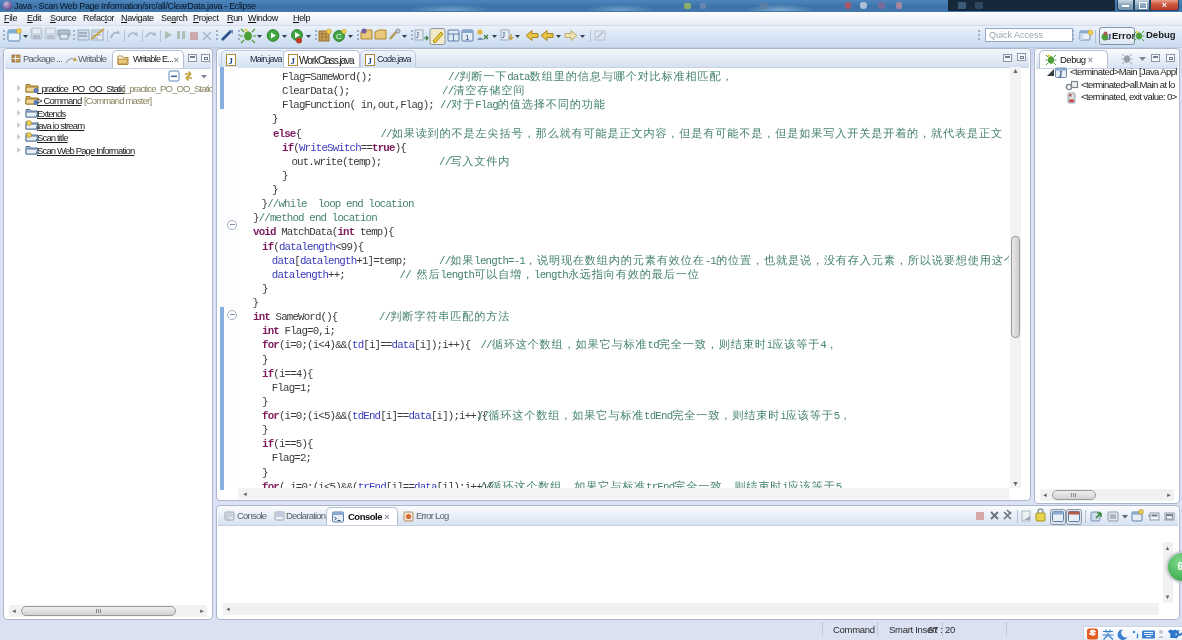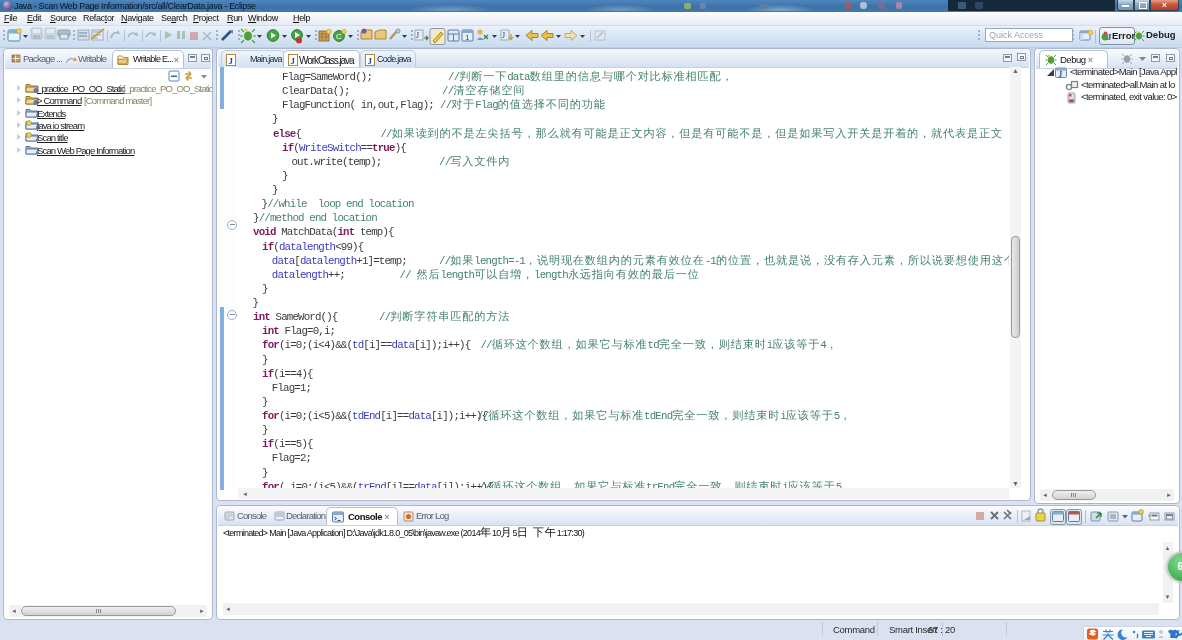--- a/index.html
+++ b/index.html
@@ -551,21 +551,20 @@
         <path d="M172 7 l6 0 -3 3.5 z" fill="#5d666f"></path>
         <g fill="#f5f7fa" stroke="#8d99a8">
             <rect x="174" y="5" width="9" height="7"></rect>
             <rect x="189" y="5" width="9" height="7"></rect>
           </g>
         <rect x="175.5" y="6.5" width="6" height="2" fill="#6f7d8e"></rect>
         <rect x="190.5" y="6.5" width="6" height="1.6" fill="#6f7d8e"></rect>
           <rect x="190.5" y="6.5" width="6" height="4.6" fill="none" stroke="#6f7d8e" stroke-width=".8"></rect>
       </svg>
     </div>
-    <div id="constitle">&lt;terminated&gt; Main [Java Application] D:\Java\jdk1.8.0_05\bin\javaw.exe (2014<span class="z">年</span>10<span class="z">月</span>5<span class="z">日 下午</span>1:17:30)</div>
     <div class="vsb" style="right:6px;top:36px;height:61px;">
       <div class="sbarr" style="left:1.5px;top:0px">▲</div>
       <div class="sbarr" style="left:1.5px;top:auto;bottom:0px">▼</div>
     </div>
     <div class="hsb" style="left:6px;right:20px;top:97px;height:12px;">
       <div class="sbarr" style="left:2px">◄</div>
     </div>
   </div>
 </div>
 <div class="abs" id="status">

